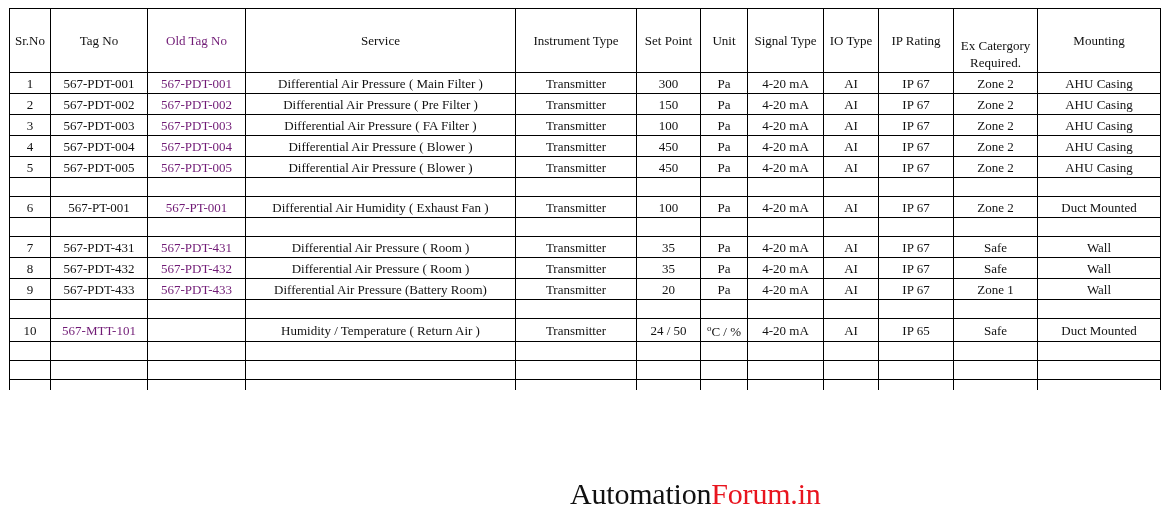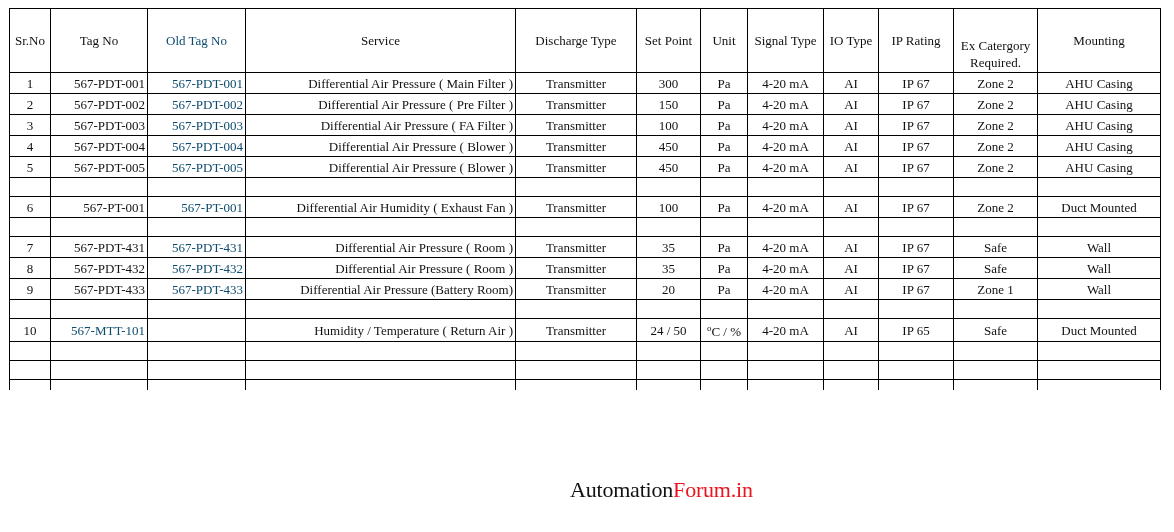--- a/index.html
+++ b/index.html
@@ -4,25 +4,25 @@
 <style>
   html, body { margin: 0; padding: 0; background: #ffffff; }
   body { width: 1174px; height: 532px; position: relative; overflow: hidden;
          font-family: "Liberation Serif", "DejaVu Serif", serif; color: #111; }
   .sheet { position: absolute; left: 9px; top: 8px; }
   table { border-collapse: collapse; table-layout: fixed; font-size: 13px; padding-left: 28px; }
   th, td { border: 1px solid #000; padding: 0 2px; white-space: nowrap; overflow: hidden; }
   th { font-weight: normal; height: 62px; text-align: center; line-height: 17px; }
   th.twoline { vertical-align: bottom; padding-bottom: 1px; }
   td { height: 20px; line-height: 19px; text-align: center; }
-  td.left { text-align: right; padding-left: 2px; }
+  td.left { text-align: center; padding-left: 2px; }
   tr.spacer td { height: 18px; }
   tr.last td { border-bottom: none; height: 10px; }
-  .red { color: #0c4a6e; }
-  .footer { position: absolute; left: 570px; top: 477px; font-size: 22px; letter-spacing: -0.2px; }
+  .red { color: #701a75; }
+  .footer { position: absolute; left: 570px; top: 477px; font-size: 30px; letter-spacing: -0.2px; }
   .footer .a { color: #111; }
   .footer .b { color: #e8141e; }
   sup { font-size: 9px; vertical-align: 5px; }
 </style>
 </head>
 <body>
 
 <div class="sheet">
   <table>
     <colgroup id="cols">
@@ -38,21 +38,21 @@
         <col style="width: 75px;">
         <col style="width: 84px;">
         <col style="width: 123px;">
       </colgroup>
     <thead>
       <tr id="header-row">
           <th>Sr.No</th>
           <th>Tag No</th>
           <th class="red">Old Tag No</th>
           <th>Service</th>
-          <th>Discharge Type</th>
+          <th>Instrument Type</th>
           <th>Set Point</th>
           <th>Unit</th>
           <th>Signal Type</th>
           <th>IO Type</th>
           <th>IP Rating</th>
           <th class="twoline">
             <div>Ex Catergory</div>
             <div>Required.</div>
           </th>
           <th>Mounting</th>

